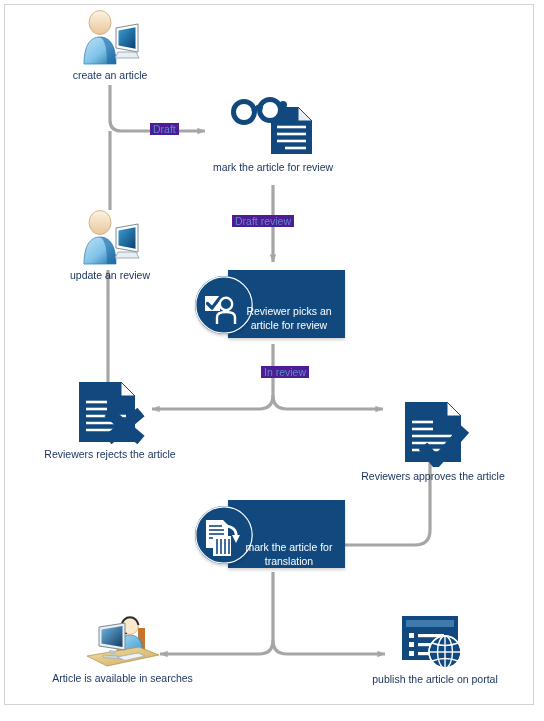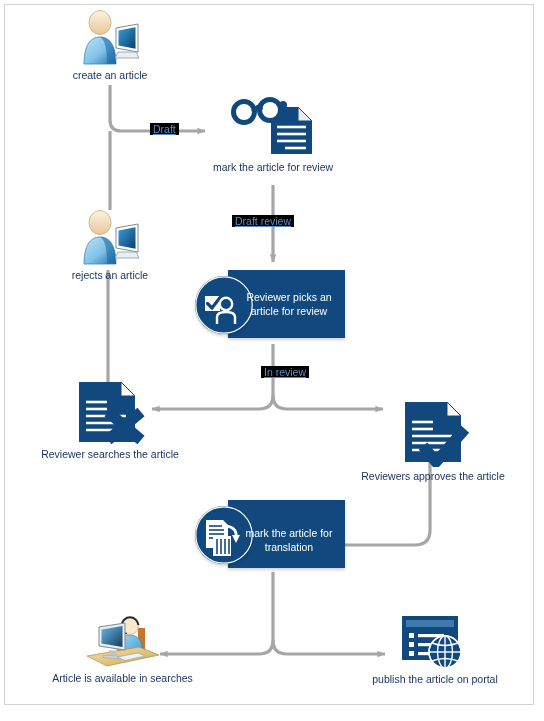--- a/index.html
+++ b/index.html
@@ -43,42 +43,42 @@
     font-size: 10.5px;
     color: #17315c;
     line-height: 13px;
     white-space: nowrap;
     margin-top: 3px;
   }
   .edge-label {
     position: absolute;
     font-size: 10.5px;
     color: #5b8cc8;
-    background: #000000;
+    background: #4c1d95;
     padding: 0 3px;
     white-space: nowrap;
-    text-decoration: underline;
   }
   .boxnode {
     position: absolute;
   }
   .box-rect {
     position: absolute;
     background: #11497f;
     box-shadow: 0 2px 3px rgba(0,0,0,0.18);
   }
   .box-text {
     position: absolute;
     color: #ffffff;
     font-size: 10.5px;
     line-height: 14px;
     text-align: center;
     display: flex;
     align-items: center;
     justify-content: center;
+    margin-top: 14px;
   }
   .circ-icon {
     position: absolute;
     border-radius: 50%;
     background: #11497f;
     box-shadow: 0 2px 3px rgba(0,0,0,0.18);
   }
   .icon-wrap {
     display: flex;
     justify-content: center;
@@ -183,21 +183,21 @@
     <div class="icon-wrap" style="height:58px;">
       <svg width="64" height="56" viewBox="0 0 64 56">
         <ellipse cx="22" cy="12.5" rx="11" ry="12" fill="url(#headG)" stroke="#c9a87a" stroke-width="0.8"></ellipse>
         <path d="M6,54 C6,36 12,27 22,27 C32,27 38,36 38,54 Z" fill="url(#bodyG)" stroke="#3b86ba" stroke-width="0.8"></path>
         <path d="M22,27 C32,27 38,36 38,54 L29,54 C29,38 27,30 22,27 Z" fill="#1565a0" opacity="0.55"></path>
         <path d="M38,18 L60,14 L60,42 L38,38 Z" fill="#ffffff" stroke="#7d8c96" stroke-width="1"></path>
         <path d="M40.5,20.5 L57.5,17.2 L57.5,38.8 L40.5,35.5 Z" fill="url(#scrG)"></path>
         <path d="M40,42 L58,42 L61,48 L37,48 Z" fill="#e8eef2" stroke="#8c9aa4" stroke-width="0.8"></path>
       </svg>
     </div>
-    <div class="node-caption">rejects an article</div>
+    <div class="node-caption">update an review</div>
   </div>
 
   <div class="boxnode" style="left:195px; top:262px; width:150px; height:84px;">
     <div class="box-rect" style="left:33px; top:8px; width:117px; height:68px;"></div>
     <div class="circ-icon" style="left:0px; top:14px; width:58px; height:58px;">
       <svg width="58" height="58" viewBox="0 0 58 58">
         <circle cx="29" cy="29" r="28.2" fill="#11497f" stroke="#ffffff" stroke-width="1.2"></circle>
 
         <rect x="10" y="20" width="15" height="15" fill="#ffffff"></rect>
         <path d="M12.5,27.5 L17,32 L27,19" fill="none" stroke="#11497f" stroke-width="3.2" stroke-linecap="round" stroke-linejoin="round"></path>
@@ -225,21 +225,21 @@
 
         <g stroke="#11497f" stroke-width="11" stroke-linecap="butt">
           <line x1="37" y1="32" x2="70" y2="60"></line>
           <line x1="70" y1="32" x2="37" y2="60"></line>
         </g>
         <g stroke="#ffffff" stroke-width="1.6" fill="none" opacity="0.85">
           <path d="M37,32 L70,60 M70,32 L37,60" stroke-width="0"></path>
         </g>
       </svg>
     </div>
-    <div class="node-caption">Reviewer searches the article</div>
+    <div class="node-caption">Reviewers rejects the article</div>
   </div>
 
   <div class="node" style="left:352px; top:400px; width:162px;">
     <div class="icon-wrap" style="height:67px;">
       <svg width="80" height="67" viewBox="0 0 80 67">
         <path d="M12,2 L54,2 L68,16 L68,62 L12,62 Z" fill="#11497f"></path>
         <path d="M54,2 L68,16 L54,16 Z" fill="#ffffff"></path>
         <path d="M54,2 L68,16 L54,16 Z" fill="none" stroke="#11497f" stroke-width="1"></path>
         <g stroke="#ffffff" stroke-width="2.6">
           <line x1="19" y1="22" x2="40" y2="22"></line>

